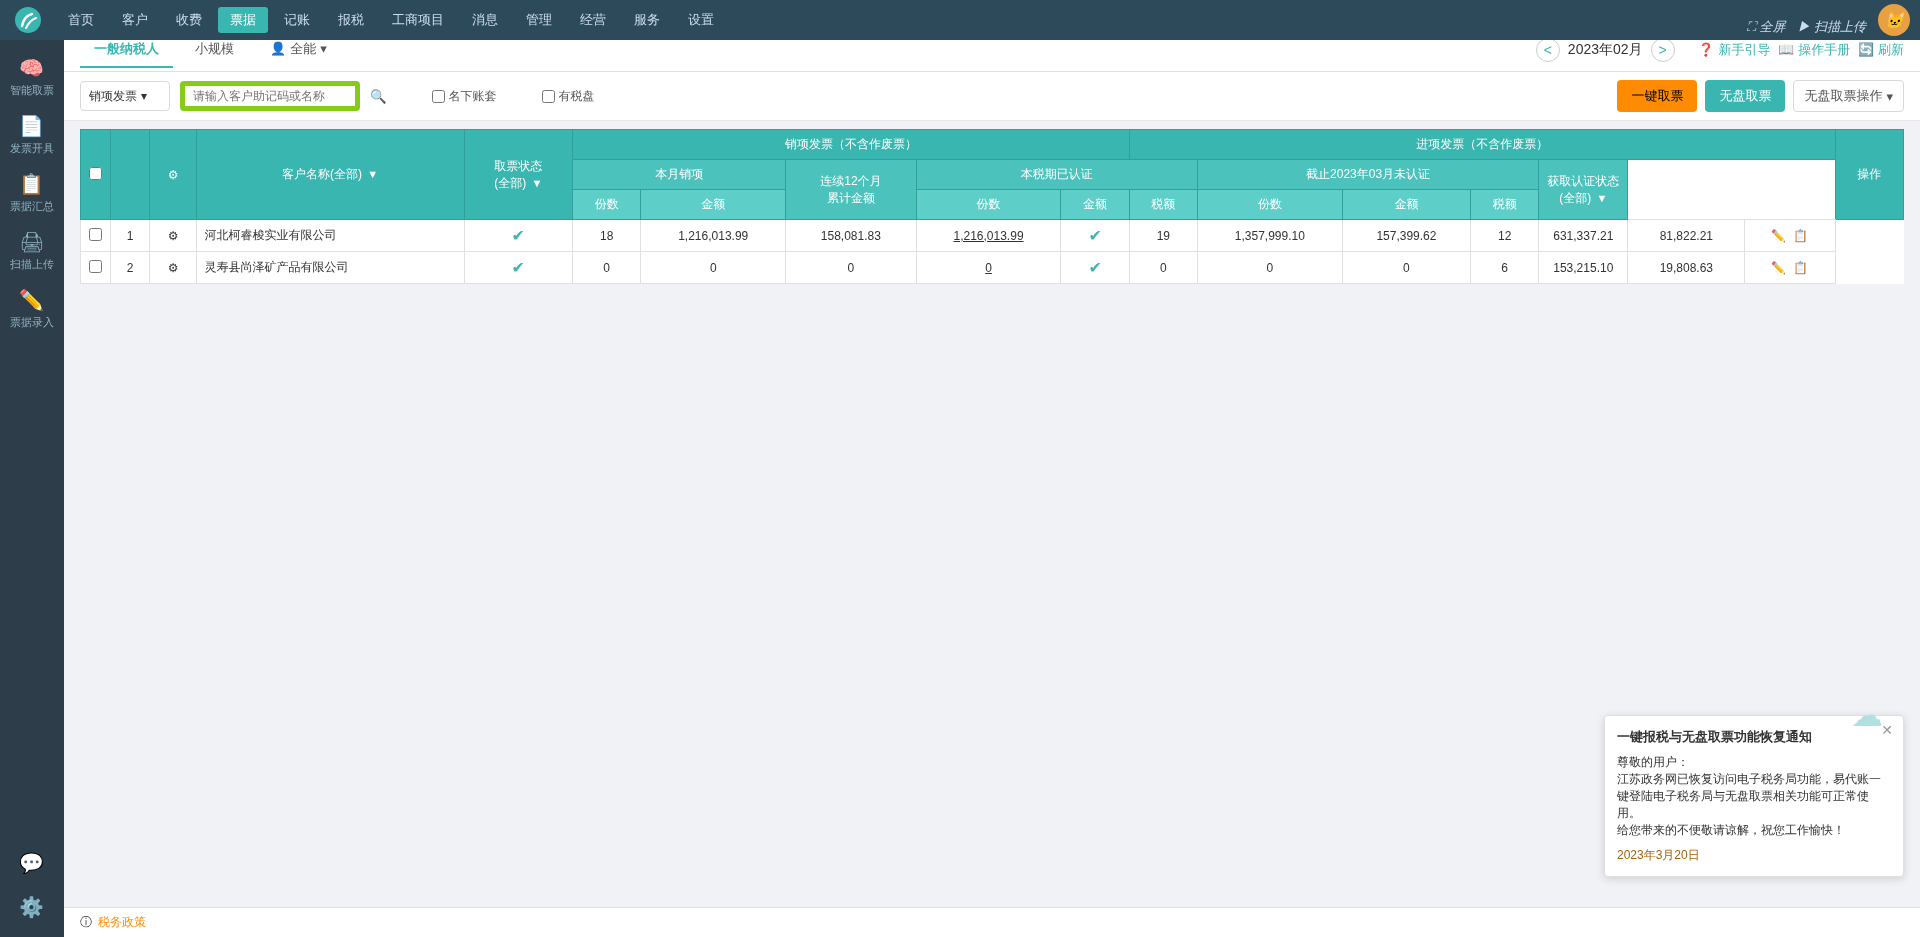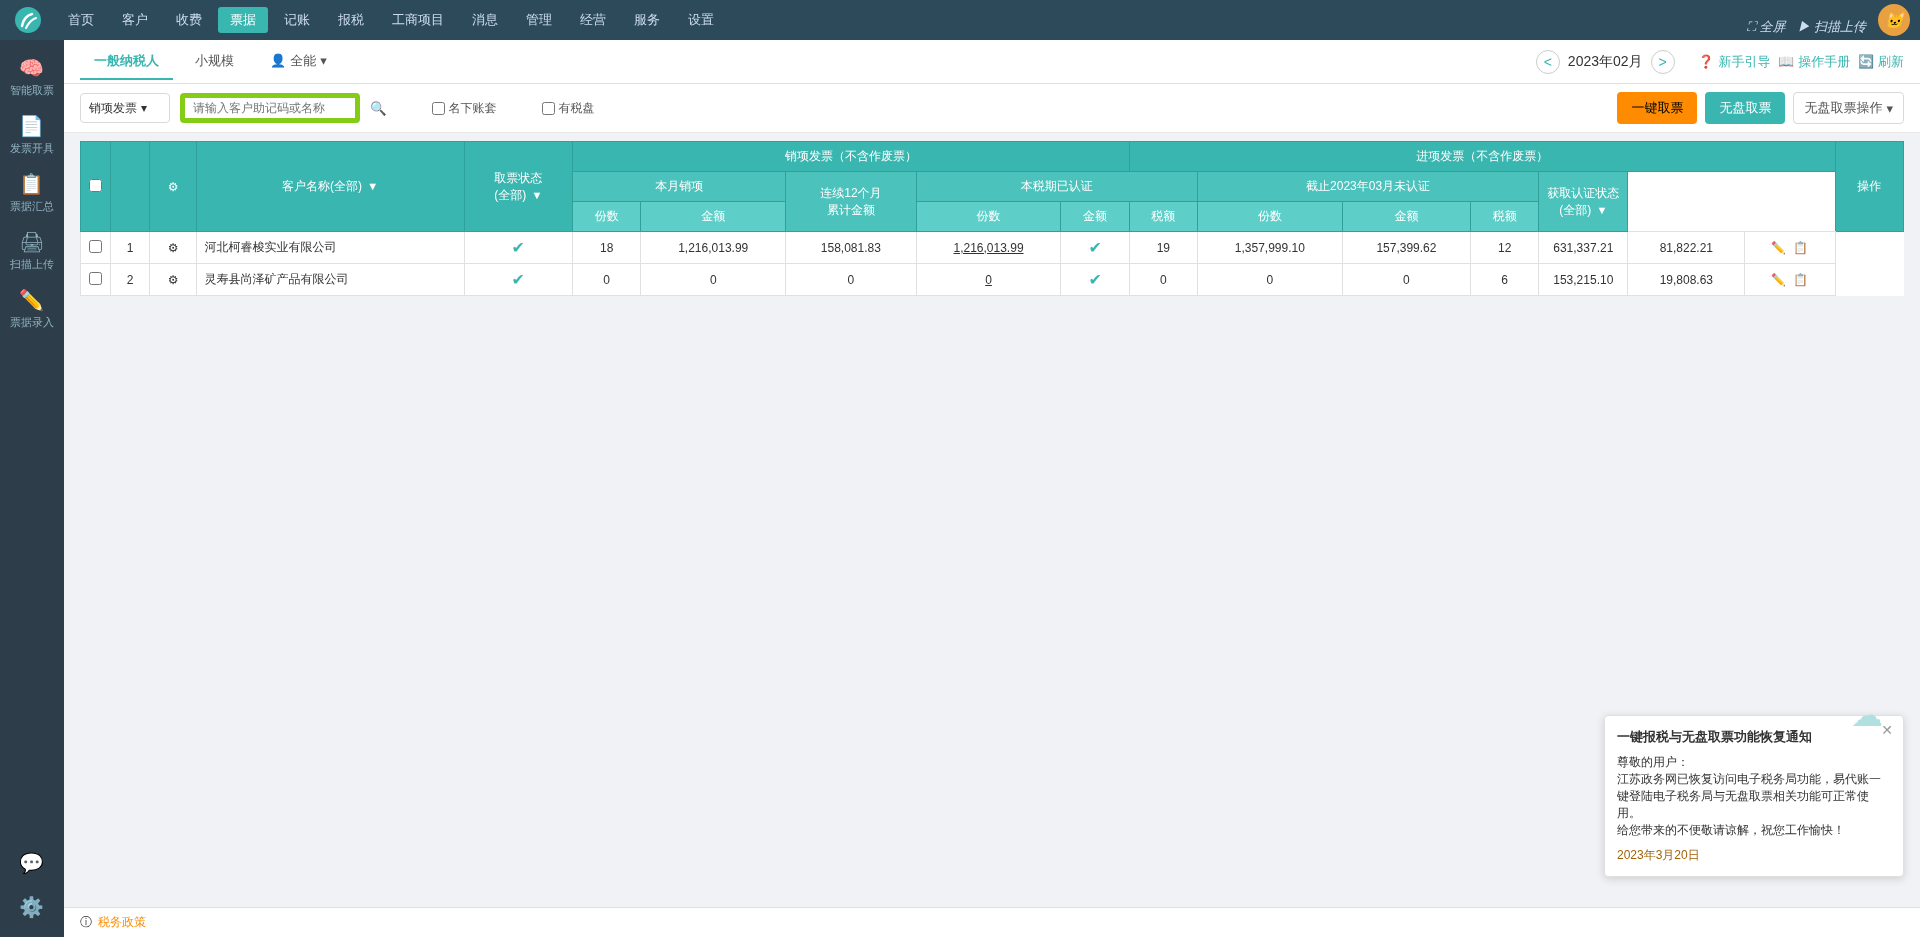--- a/index.html
+++ b/index.html
@@ -67,21 +67,21 @@
     }
     .sidebar-item .icon { font-size: 20px; }
     .sidebar-bottom {
       margin-top: auto;
       display: flex; flex-direction: column; align-items: center; gap: 4px;
       padding-bottom: 10px;
     }
 
     
     .main {
-      margin-top: 40px;
+      margin-top: 28px;
       margin-left: 64px;
       padding: 0;
       min-height: calc(100vh - 40px);
       background: #f0f2f5;
     }
 
     
     .sub-tabs {
       background: #fff;
       border-bottom: 1px solid #e0e0e0;

